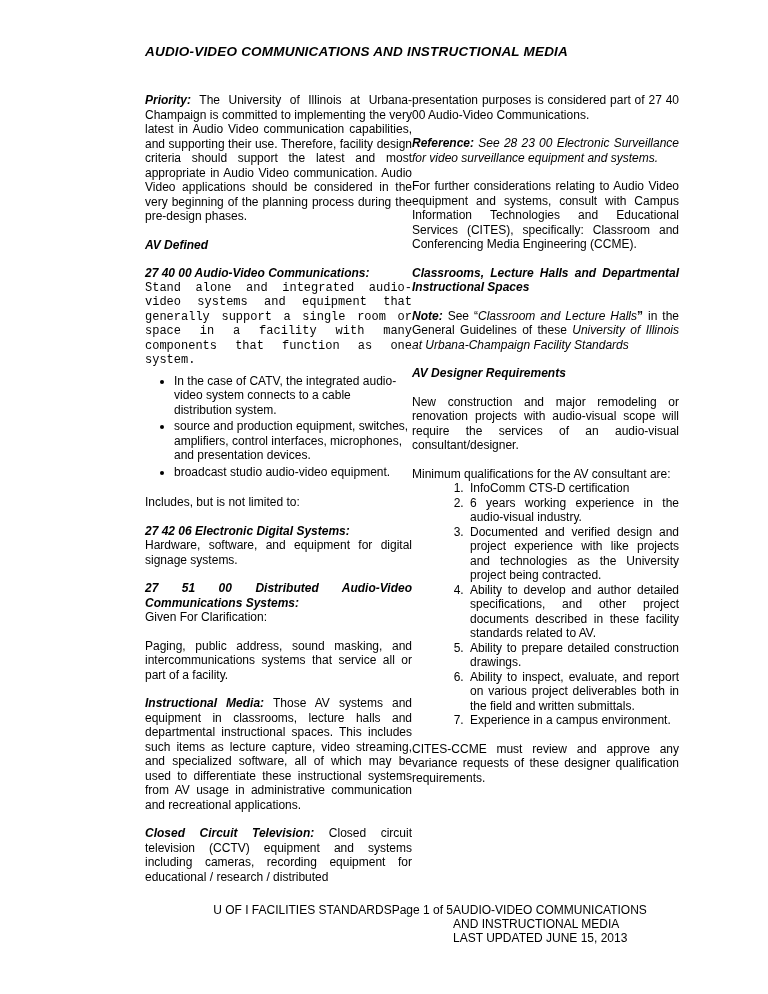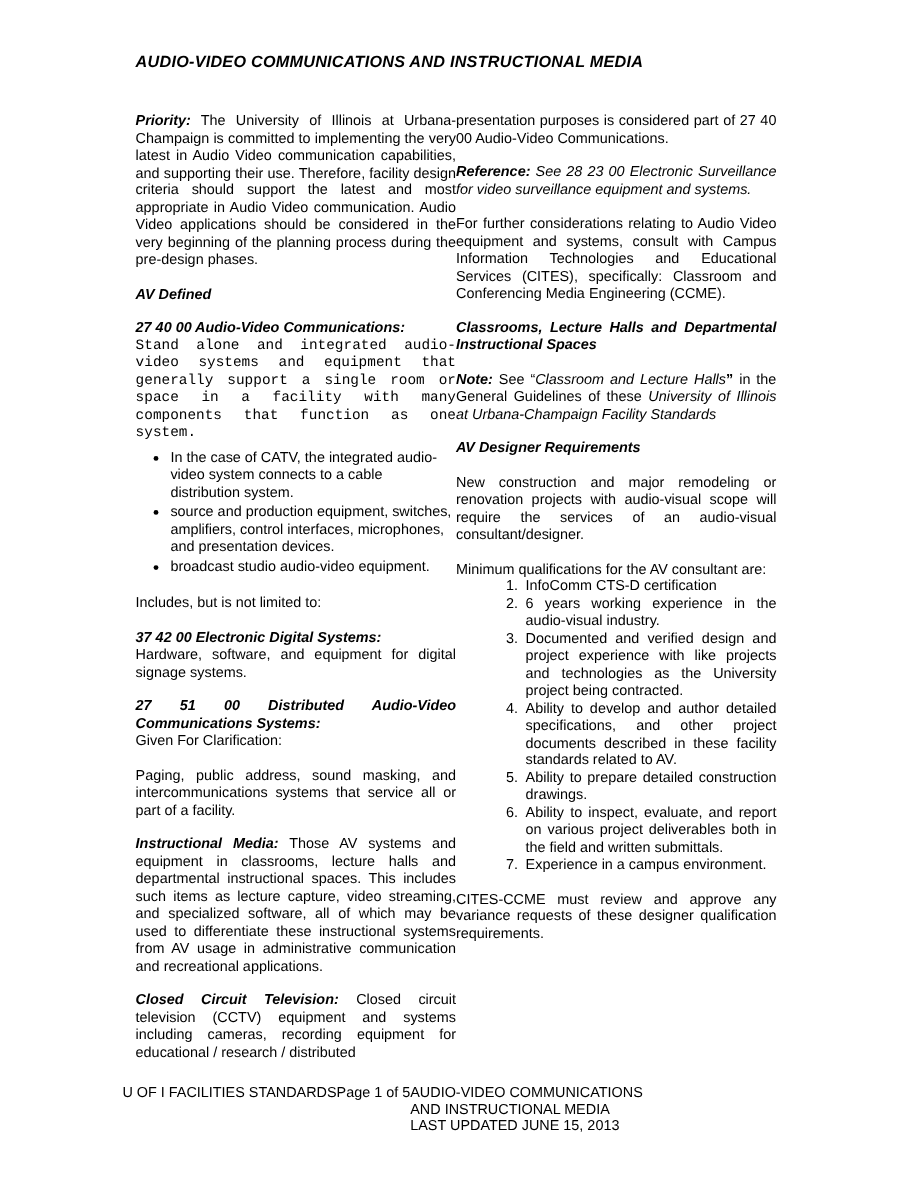--- a/index.html
+++ b/index.html
@@ -9,20 +9,21 @@
     background: #ffffff;
     color: #000000;
     font-family: "Liberation Sans", sans-serif;
     position: relative;
     overflow: hidden;
   }
   .page {
     position: absolute;
     inset: 0;
     padding: 44px 85px 0 113px;
+    margin-left: 32px;
   }
   .doc-title {
     font-size: 13.5px;
     font-weight: bold;
     font-style: italic;
     margin: 0 0 34px 0;
     letter-spacing: 0.2px;
   }
   .columns { display: flex; }
   .col {
@@ -52,25 +53,25 @@
   ol.nums {
     margin: 0 0 14px 0;
     padding: 0 0 0 55px;
     list-style: decimal;
   }
   ol.nums li { margin: 0; padding-left: 3px; text-align: justify; }
   .rb { font-weight: bold; }
   .ri { font-style: italic; }
   .footer {
     position: absolute;
-    left: 102px;
+    left: 113px;
     top: 903px;
     width: 570px;
     display: flex;
-    justify-content: flex-start;
+    justify-content: center;
     align-items: flex-start;
     font-size: 12px;
     line-height: 14px;
   }
   .footer-right { text-align: left; }
 </style>
 </head>
 <body>
 
 <div class="page">
@@ -88,21 +89,21 @@
       <p class="mb6">Stand alone and integrated audio-video systems and equipment that generally support a single room or space in a facility with many components that function as one system.</p>
 
       <ul class="bullets">
           <li>In the case of CATV, the integrated audio-video system connects to a cable distribution system.</li>
           <li>source and production equipment, switches, amplifiers, control interfaces, microphones, and presentation devices.</li>
           <li>broadcast studio audio-video equipment.</li>
         </ul>
 
       <p>Includes, but is not limited to:</p>
 
-      <div class="lead-line">37 42 00 Electronic Digital Systems:</div>
+      <div class="lead-line">27 42 06 Electronic Digital Systems:</div>
       <p>Hardware, software, and equipment for digital signage systems.</p>
 
       <div class="lead-line">27 51 00 Distributed Audio-Video Communications Systems:</div>
       <p>Given For Clarification:</p>
 
       <p>Paging, public address, sound masking, and intercommunications systems that service all or part of a facility.</p>
 
       <p><span class="rb ri">Instructional Media:</span><span> Those AV systems and equipment in classrooms, lecture halls and departmental instructional spaces. This includes such items as lecture capture, video streaming, and specialized software, all of which may be used to differentiate these instructional systems from AV usage in administrative communication and recreational applications.</span></p>
 
       <p class="mb0"><span class="rb ri">Closed Circuit Television:</span><span> Closed circuit television (CCTV) equipment and systems including cameras, recording equipment for educational / research / distributed</span></p>

